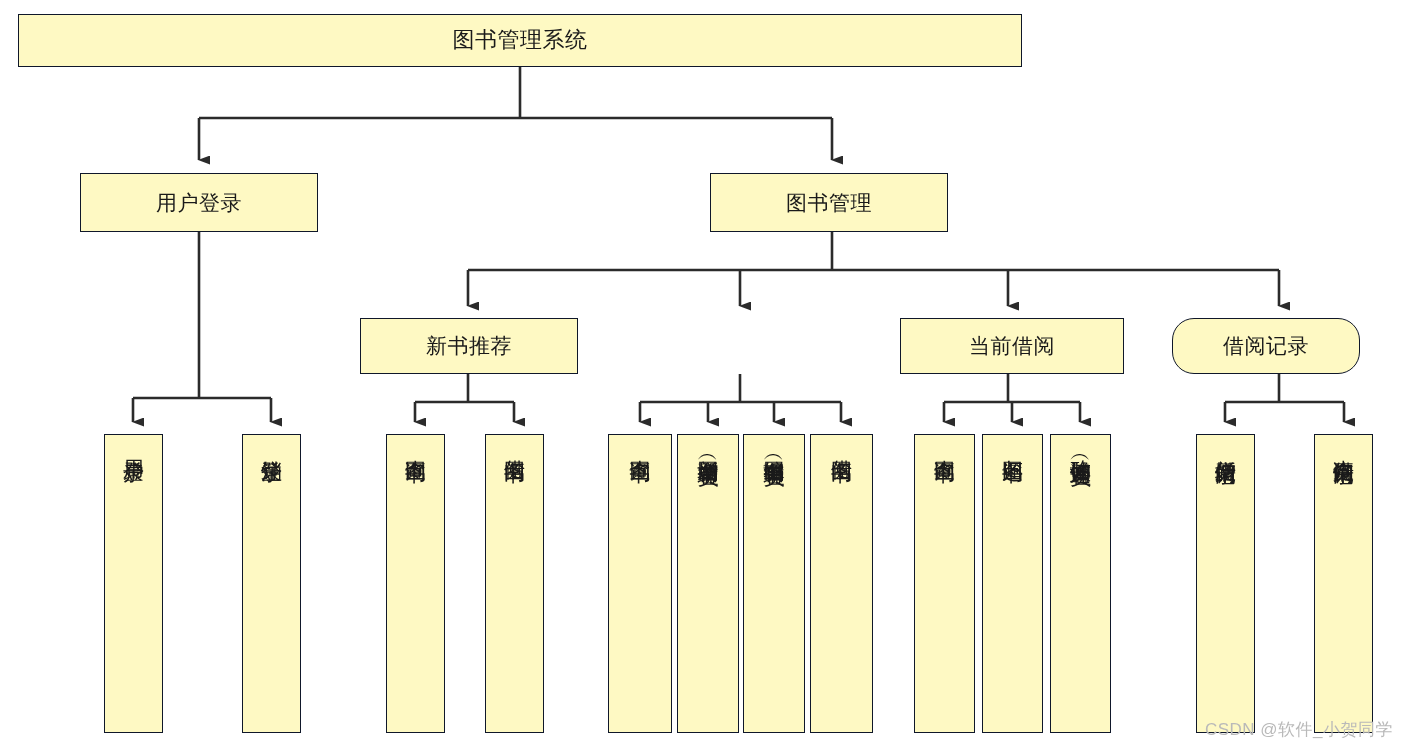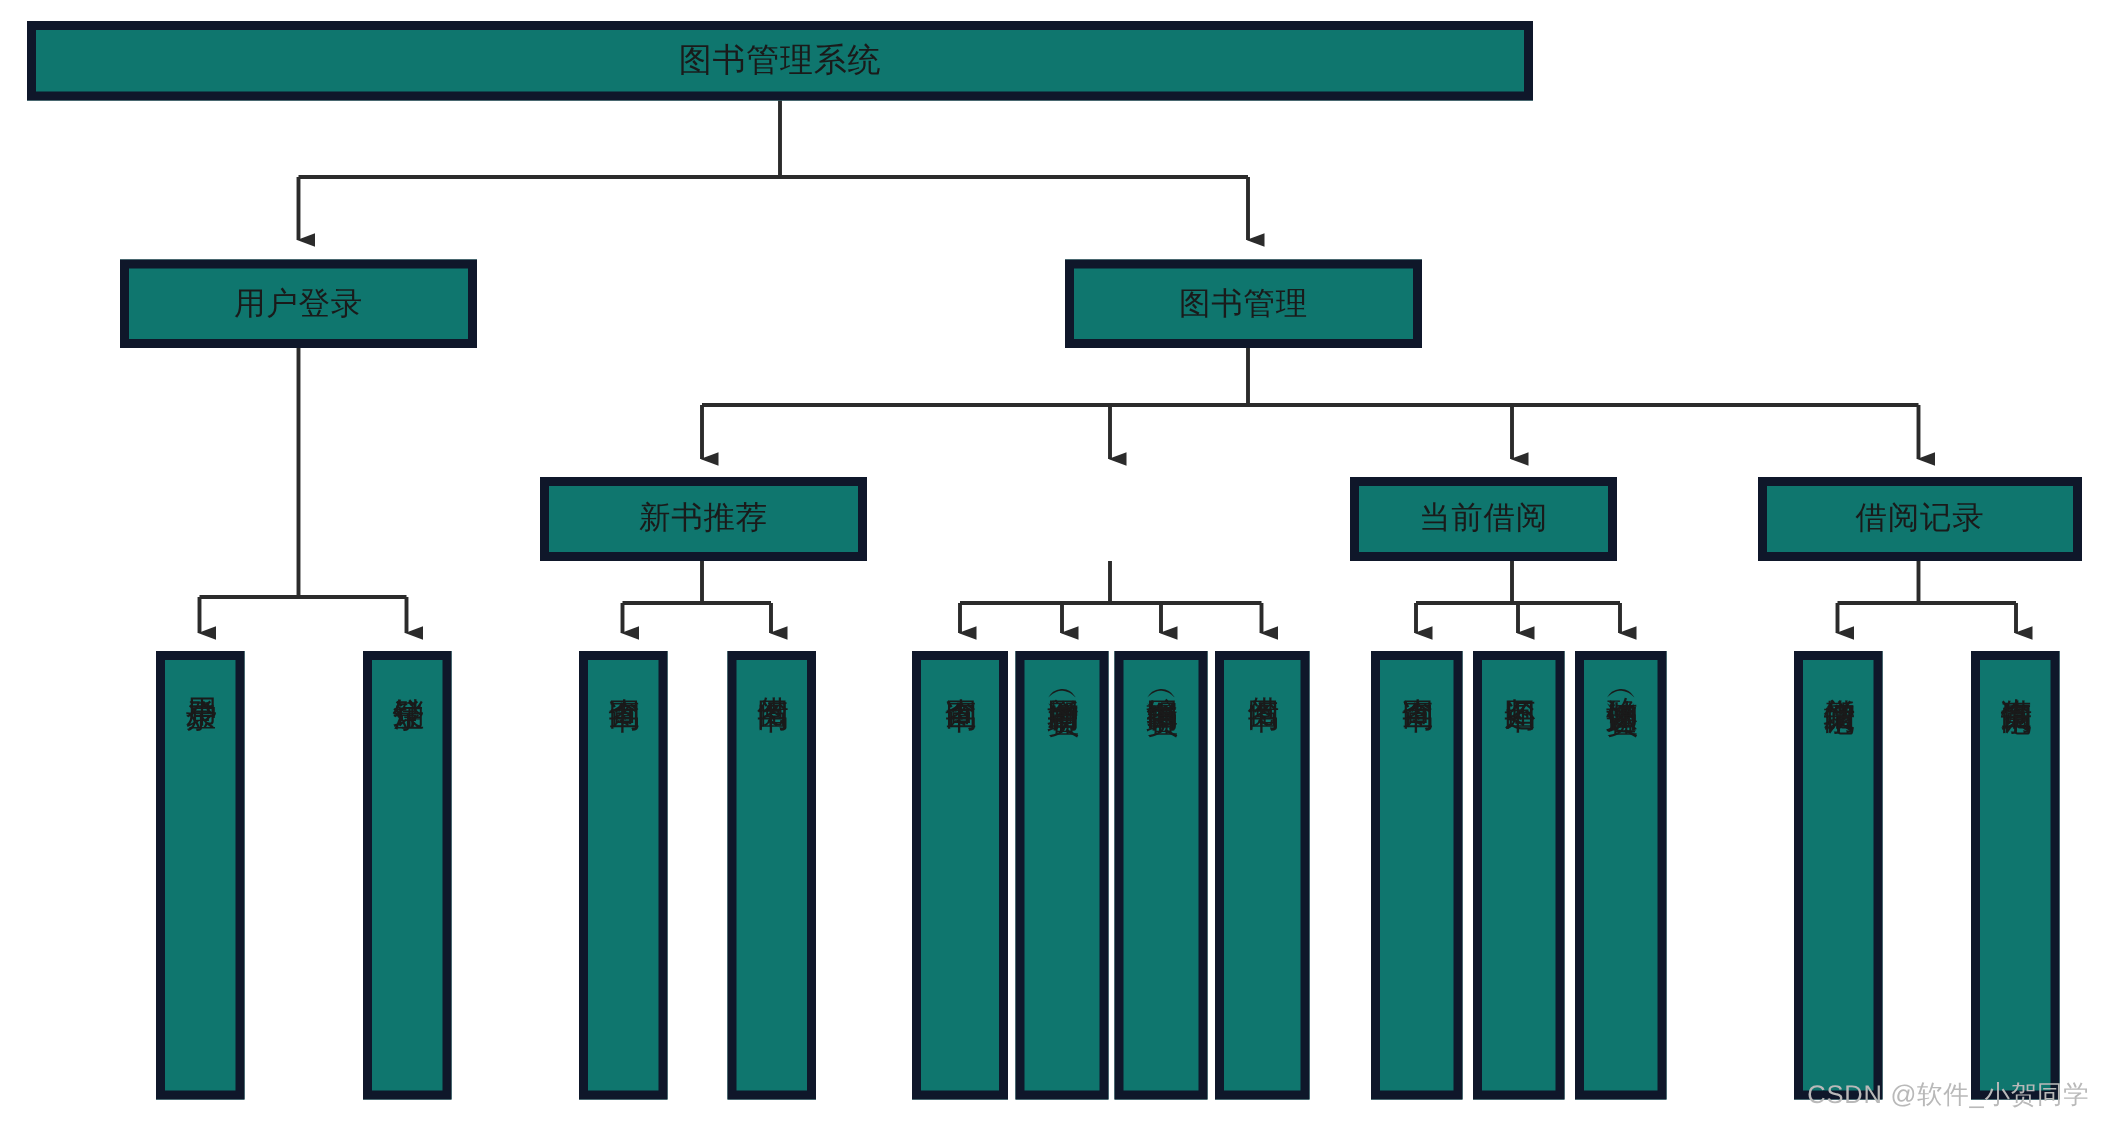--- a/index.html
+++ b/index.html
@@ -21,22 +21,22 @@
   #wires {
     position: absolute;
     left: 0;
     top: 0;
     width: 1405px;
     height: 747px;
   }
   .node {
     position: absolute;
     box-sizing: border-box;
-    border: 6px solid #0f172a;
-    background: #0f766e;
+    border: 1px solid #0f172a;
+    background: #fef9c3;
     display: flex;
     align-items: center;
     justify-content: center;
     color: #1a1a1a;
     z-index: 2;
   }
   .node-label {
     display: block;
     text-align: center;
     line-height: 1.12;
@@ -136,24 +136,24 @@
   <div class="node horizontal" style="left:80px; top:173px; width:238px; height:59px;">
     <span class="node-label">用户登录</span>
   </div>
   <div class="node horizontal" style="left:710px; top:173px; width:238px; height:59px;">
     <span class="node-label">图书管理</span>
   </div>
 
   <div class="node horizontal" style="left:360px; top:318px; width:218px; height:56px;">
     <span class="node-label">新书推荐</span>
   </div>
-  <div class="node horizontal" style="left:900px; top:318px; width:178px; height:56px;">
+  <div class="node horizontal" style="left:900px; top:318px; width:224px; height:56px;">
     <span class="node-label">当前借阅</span>
   </div>
-  <div class="node horizontal" style="left:1172px; top:318px; width:216px; height:56px;">
+  <div class="node horizontal" style="left:1172px; top:318px; width:188px; height:56px;border-radius:22px;">
     <span class="node-label">借阅记录</span>
   </div>
 
   <div class="node vertical" style="left:104px; top:434px; width:59px; height:299px;">
     <span class="node-label">用户登录</span>
   </div>
   <div class="node vertical" style="left:242px; top:434px; width:59px; height:299px;">
     <span class="node-label">注销登录</span>
   </div>
 

